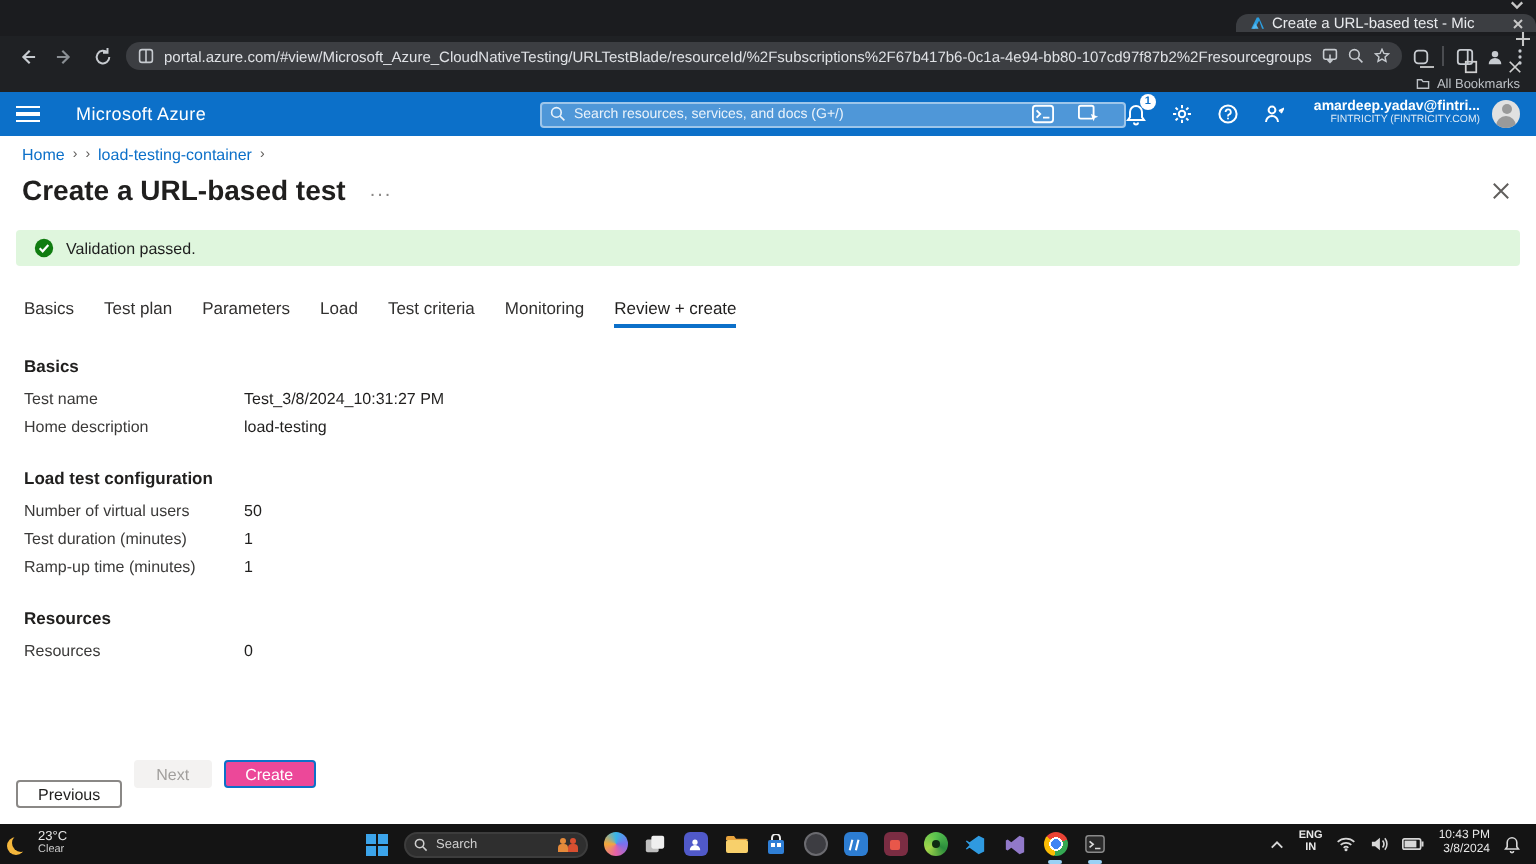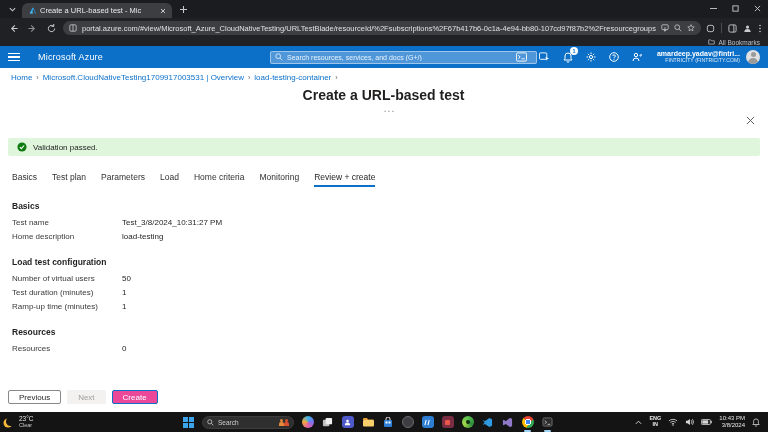--- a/index.html
+++ b/index.html
@@ -1,21 +1,21 @@
 <!DOCTYPE html>
 <html><head>
 <meta charset="utf-8">
 <style>
   * { margin:0; padding:0; box-sizing:border-box; }
   html,body { width:768px; height:432px; overflow:hidden; background:#000;
     font-family:"Liberation Sans", sans-serif; }
   .stage { position:relative; width:768px; height:432px; background:#fff; }
 
   
-  .tabstrip { height:18px; background:#1b1c1f; display:flex; align-items:flex-end; color:#c7c7c7; }
+  .tabstrip { height:18px; background:#1b1c1f; display:flex; align-items:flex-end; color:#c7c7c7;flex-direction:column; }
   .tab-search { width:16px; height:14px; display:flex; align-items:center; justify-content:center; margin:0 2px 2px 4px; }
   .tab { display:flex; align-items:center; gap:4px; background:#3c3e42; height:15px;
     border-radius:6px 6px 0 0; padding:0 6px; min-width:150px; max-width:170px; }
   .tab .title { font-size:7.5px; color:#e8eaed; white-space:nowrap; overflow:hidden; flex:1; }
   .newtab { width:14px; height:14px; display:flex; align-items:center; justify-content:center; margin:0 0 2px 4px; }
   .win-controls { margin-left:auto; display:flex; align-self:flex-start; }
   .win-controls .wbtn { width:22px; height:16px; display:flex; align-items:center; justify-content:center; color:#d0d0d0; }
 
   .toolbar { height:20px; background:#1f2124; display:flex; align-items:center; padding:0 6px; gap:5px; }
   .navbtn { width:14px; height:14px; display:flex; align-items:center; justify-content:center; color:#c7cbd0; }
@@ -26,63 +26,63 @@
   .vsep { width:1px; height:10px; background:#4a4c50; }
 
   .bookmarksbar { height:8px; background:#1f2124; display:flex; align-items:center; justify-content:flex-end;
     padding:0 8px; gap:3px; color:#bdc1c6; font-size:6.5px; }
 
   
   .az-header { height:22px; background:#0c70c9; display:flex; align-items:center; color:#fff; padding:0 8px; }
   .hamburger { width:12px; display:flex; flex-direction:column; gap:2px; margin-right:18px; }
   .hamburger i { display:block; height:1.5px; background:#fff; }
   .az-brand { font-size:9px; font-weight:normal; letter-spacing:.2px; }
-  .az-search { position:absolute; left:270px; width:267px; height:13px; background:rgba(255,255,255,.28);
+  .az-search { position:absolute; left:270px; width:293px; height:13px; background:rgba(255,255,255,.28);
     border:1px solid rgba(255,255,255,.45); border-radius:2px; display:flex; align-items:center; padding:0 4px; gap:4px; }
   .az-search input { flex:1; border:none; background:transparent; outline:none; font-size:7px; color:#fff;
     font-family:"Liberation Sans", sans-serif; }
   .az-search input::placeholder { color:#eaf3fb; }
   .az-icons { margin-left:auto; display:flex; align-items:center; gap:11px; }
   .az-ic { position:relative; width:12px; height:12px; display:flex; align-items:center; justify-content:center; }
   .badge { position:absolute; top:-4px; right:-4px; min-width:8px; height:8px; border-radius:4px; background:#fff;
     color:#0c70c9; font-size:5.5px; font-weight:bold; display:flex; align-items:center; justify-content:center; padding:0 1px; }
   .az-account { text-align:right; margin-left:14px; line-height:1.15; }
   .az-account .email { font-size:7px; font-weight:bold; }
   .az-account .tenant { font-size:5.2px; color:#dce9f5; }
   .az-avatar { width:14px; height:14px; border-radius:50%; background:#e1e1e1; margin-left:6px; position:relative; overflow:hidden; }
   .az-avatar::before { content:""; position:absolute; top:2px; left:4.5px; width:5px; height:5px; border-radius:50%; background:#9a9a9a; }
   .az-avatar::after  { content:""; position:absolute; top:8px; left:2px;  width:10px; height:7px; border-radius:5px 5px 0 0; background:#9a9a9a; }
 
   
   .page { position:absolute; top:68px; left:0; right:0; bottom:20px; background:#fff; }
   .breadcrumb { padding:5px 0 0 11px; font-size:8px; color:#0c70c9; display:flex; gap:4px; align-items:center; }
   .breadcrumb .crumb { cursor:pointer; }
   .breadcrumb .sep { color:#605e5c; font-size:7px; }
-  .page-title-row { display:flex; align-items:center; padding:5px 12px 0 11px;flex-direction:column; }
+  .page-title-row { display:flex; align-items:center; padding:5px 12px 0 11px; }
   .page-title { font-size:14px; font-weight:bold; color:#201f1e; }
   .title-ellipsis { font-size:10px; color:#8a8886; margin-left:12px; letter-spacing:1px; }
   .blade-close { margin-left:auto; color:#605e5c; width:12px; height:12px; display:flex; align-items:center; justify-content:center; }
 
   .banner { margin:12px 8px 0 8px; height:18px; background:#dff6dd; border-radius:2px;
     display:flex; align-items:center; gap:6px; padding:0 9px; }
   .banner .msg { font-size:8px; color:#1e1e1e; }
 
   .tabs { display:flex; gap:15px; padding:16px 0 0 12px; }
   .tabitem { font-size:8.5px; color:#323130; padding-bottom:3px; cursor:pointer; }
   .tabitem.active { font-weight:normal; color:#201f1e; border-bottom:2px solid #0c70c9; }
 
   .section-h { font-size:8.5px; font-weight:bold; color:#201f1e; padding:14px 0 4px 12px; }
   .row { display:flex; padding:2.5px 0 2.5px 12px; }
   .row .lbl { width:110px; font-size:8px; color:#3b3a39; }
   .row .val { font-size:8px; color:#201f1e; }
 
   .footer { position:absolute; left:8px; bottom:8px; display:flex; gap:6px; }
   .btn { font-size:8px; height:14px; padding:0 10px; border-radius:2px; display:flex; align-items:center;
     justify-content:center; font-family:"Liberation Sans", sans-serif; cursor:pointer; }
-  .btn.secondary { background:#fff; border:1px solid #8a8886; color:#201f1e; }
+  .btn.secondary { background:#fff; border:1px solid #8a8886; color:#201f1e;margin-top:10px; }
   .btn.disabled  { background:#f3f2f1; border:1px solid #f3f2f1; color:#a19f9d; }
   .btn.primary   { background:#ec4899; border:1px solid #0c70c9; color:#fff; font-weight:normal; }
 
   
   .taskbar { position:absolute; left:0; right:0; bottom:0; height:20px; background:#141414;
     display:flex; align-items:center; color:#e8e8e8; }
   .weather { display:flex; align-items:center; gap:4px; padding-left:6px; width:150px; }
   .weather .wtxt { line-height:1.05; }
   .weather .temp { font-size:6.5px; }
   .weather .desc { font-size:5.5px; color:#c9c9c9; }
@@ -297,21 +297,20 @@
       <div class="tenant">FINTRICITY (FINTRICITY.COM)</div>
     </div>
     <div class="az-avatar"></div>
   </div>
 
   <div class="page">
 
     <div class="breadcrumb">
       <span class="crumb">Home</span>
       <span class="sep">›</span>
-      <span class="crumb">Microsoft.CloudNativeTesting1709917003531 | Overview</span>
       <span class="sep">›</span>
       <span class="crumb">load-testing-container</span>
       <span class="sep">›</span>
     </div>
 
     <div class="page-title-row">
       <span class="page-title">Create a URL-based test</span>
       <span class="title-ellipsis">...</span>
       <span class="blade-close">
         <svg width="9" height="9" viewBox="0 0 10 10">
@@ -328,21 +327,21 @@
           </svg>
       </span>
       <span class="msg">Validation passed.</span>
     </div>
 
     <div class="tabs">
       <span class="tabitem">Basics</span>
       <span class="tabitem">Test plan</span>
       <span class="tabitem">Parameters</span>
       <span class="tabitem">Load</span>
-      <span class="tabitem">Home criteria</span>
+      <span class="tabitem">Test criteria</span>
       <span class="tabitem">Monitoring</span>
       <span class="tabitem active">Review + create</span>
     </div>
 
     <div class="section-h">Basics</div>
     <div class="row">
       <span class="lbl">Test name</span>
       <span class="val">Test_3/8/2024_10:31:27 PM</span>
     </div>
     <div class="row">

